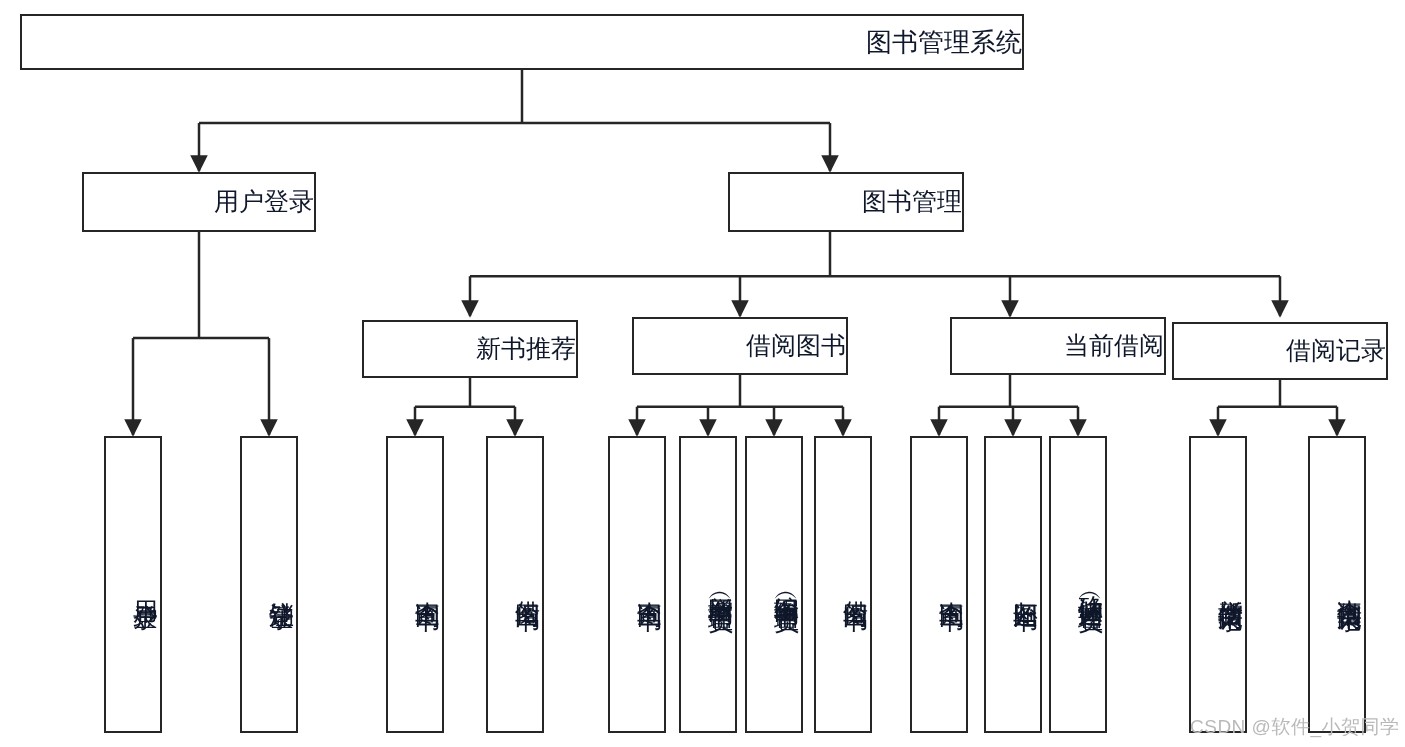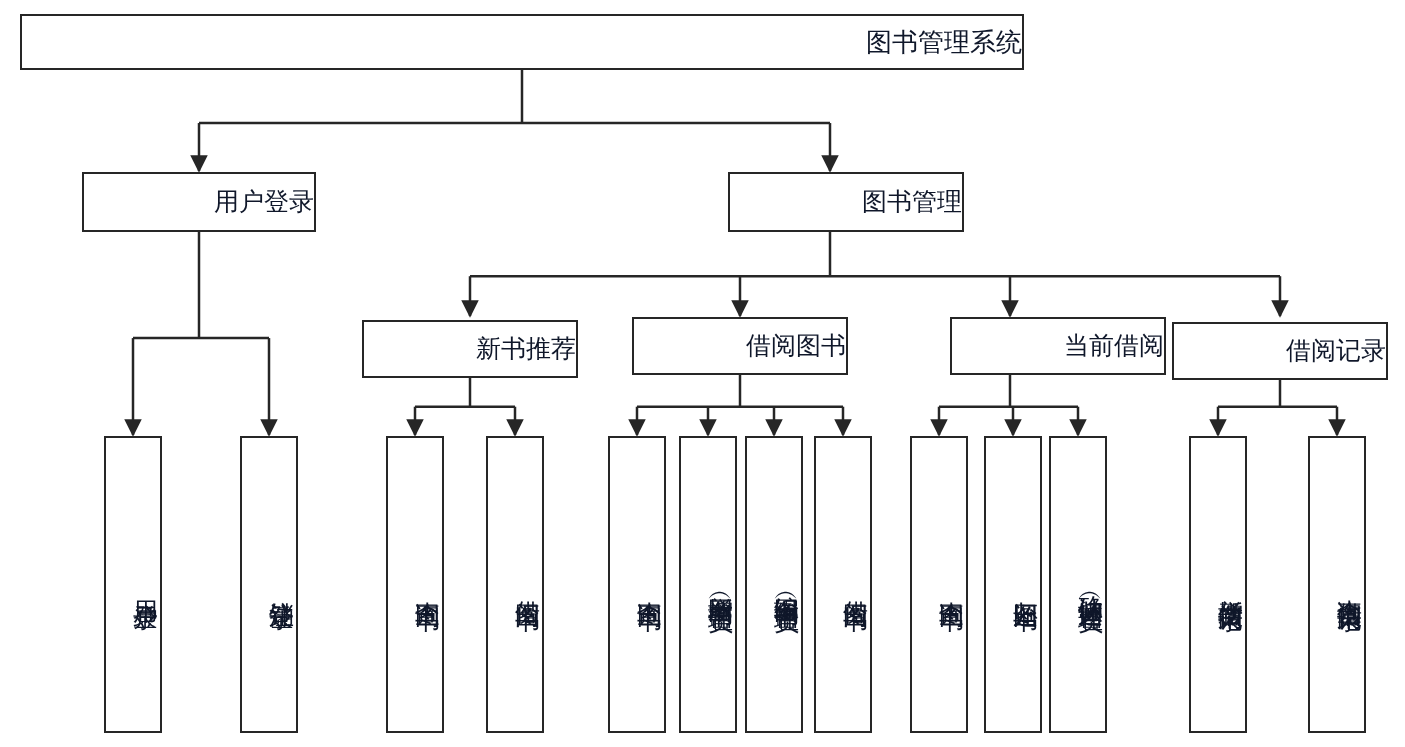--- a/index.html
+++ b/index.html
@@ -164,13 +164,14 @@
         <span class="label">确认归还（管理员）</span>
       </div>
       <div class="node vertical" style="left: 1189px; top: 436px; width: 58px; height: 297px; border-color: rgb(38, 38, 38); background: rgb(255, 255, 255);">
         <span class="label">新增借阅记录</span>
       </div>
       <div class="node vertical" style="left: 1308px; top: 436px; width: 58px; height: 297px; border-color: rgb(38, 38, 38); background: rgb(255, 255, 255);">
         <span class="label">查询借阅记录</span>
       </div>
     </div>
 
+  <div class="watermark" style="left: 1190px; top: 714px; color: rgb(185, 185, 185);">CSDN @软件_小贺同学</div>
 </div>
 
 </body></html>

